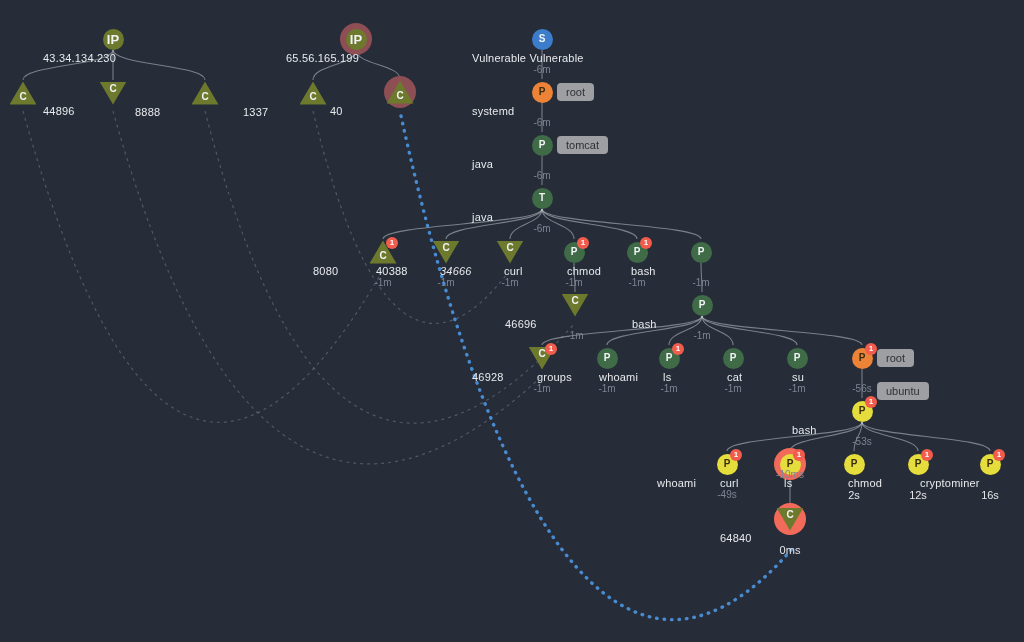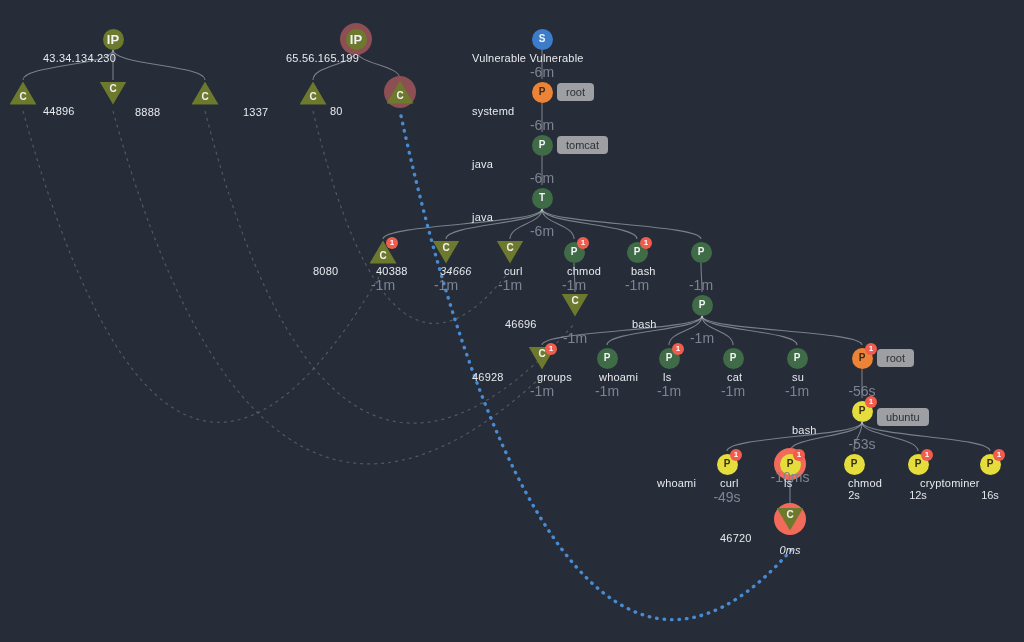--- a/index.html
+++ b/index.html
@@ -25,21 +25,21 @@
   .c-yellow{background:#e4dd3c;}
   .c-blue{background:#3c7dcb;}
   .letter{font-size:10px;font-weight:bold;color:#f2f3f5;line-height:1;}
   .letter.small{font-size:13px;}
   .c-orange .letter,.c-yellow .letter{color:#3a2d12;}
   .badge{position:absolute;width:12px;height:12px;border-radius:50%;background:#f25c4d;
          color:#fff;font-size:8px;font-weight:bold;display:flex;align-items:center;
          justify-content:center;line-height:1;}
   .nlabel{position:absolute;width:140px;text-align:left;font-size:11px;font-weight:500;
           color:#e8eaed;letter-spacing:0.2px;}
-  .ntime{position:absolute;width:140px;text-align:center;font-size:14px;color:#7e8492;}
+  .ntime{position:absolute;width:140px;text-align:center;font-size:10px;color:#7e8492;}
   .ntime.bright{font-size:11px;color:#e4e6e9;font-weight:500;}
   .pill{position:absolute;height:18px;line-height:18px;padding:0 9px;border-radius:4px;
         background:#9d9fa3;color:#2d3138;font-size:11px;white-space:nowrap;}
   path.solid{fill:none;stroke:rgba(206,211,218,0.5);stroke-width:1.1;}
   path.dashed{fill:none;stroke:rgba(152,160,173,0.38);stroke-width:1.2;stroke-dasharray:3 4;}
   path.blue-dotted{fill:none;stroke:#4a90d9;stroke-width:3.4;stroke-dasharray:0.5 7;
         stroke-linecap:round;opacity:0.95;}
 </style>
 </head>
 <body>
@@ -117,21 +117,21 @@
         <div class="shape tri tri-up c-olive" style="left: 299.5px; top: 81.5px;">
           <span class="letter">C</span>
         </div>
         <div class="nlabel" style="left: 243px; top: 106px;">1337</div>
       </div>
       <div class="node">
         <div class="halo maroon" style="left: 384px; top: 76px;"></div>
         <div class="shape tri tri-up c-olive" style="left: 386.5px; top: 80.5px;">
           <span class="letter">C</span>
         </div>
-        <div class="nlabel" style="left: 330px; top: 105px;">80</div>
+        <div class="nlabel" style="left: 330px; top: 105px;">40</div>
       </div>
       <div class="node">
         <div class="shape circle c-blue" style="left: 531.5px; top: 28.5px;">
           <span class="letter">S</span>
         </div>
         <div class="nlabel" style="left: 472px; top: 52px;">Vulnerable Vulnerable</div>
         <div class="ntime" style="left: 472px; top: 64px;">-6m</div>
       </div>
       <div class="node">
         <div class="shape circle c-orange" style="left: 531.5px; top: 81.5px;">
@@ -261,21 +261,21 @@
         <div class="ntime" style="left: 792px; top: 383px;">-56s</div>
         <div class="pill" style="left: 877px; top: 349px;">root</div>
       </div>
       <div class="node">
         <div class="shape circle c-yellow" style="left: 851.5px; top: 400.5px;">
           <span class="letter">P</span>
         </div>
         <div class="badge" style="left: 865px; top: 396px;">1</div>
         <div class="nlabel" style="left: 792px; top: 424px;">bash</div>
         <div class="ntime" style="left: 792px; top: 436px;">-53s</div>
-        <div class="pill" style="left: 877px; top: 408px;">ubuntu</div>
+        <div class="pill" style="left: 877px; top: 382px;">ubuntu</div>
       </div>
       <div class="node">
         <div class="shape circle c-yellow" style="left: 716.5px; top: 453.5px;">
           <span class="letter">P</span>
         </div>
         <div class="badge" style="left: 730px; top: 449px;">1</div>
         <div class="nlabel" style="left: 657px; top: 477px;">whoami</div>
         <div class="ntime" style="left: 657px; top: 489px;">-49s</div>
       </div>
       <div class="node">
@@ -308,17 +308,17 @@
         </div>
         <div class="badge" style="left: 993px; top: 449px;">1</div>
         <div class="nlabel" style="left: 920px; top: 477px;">cryptominer</div>
         <div class="ntime bright" style="left: 920px; top: 489px;">16s</div>
       </div>
       <div class="node">
         <div class="halo salmon" style="left: 774px; top: 503px;"></div>
         <div class="shape tri tri-down c-olive" style="left: 776.5px; top: 507.5px;">
           <span class="letter">C</span>
         </div>
-        <div class="nlabel" style="left: 720px; top: 532px;">46720</div>
-        <div class="ntime bright" style="left: 720px; top: 544px; font-style: italic;">0ms</div>
+        <div class="nlabel" style="left: 720px; top: 532px;">64840</div>
+        <div class="ntime bright" style="left: 720px; top: 544px;">0ms</div>
       </div>
     </div>
 </div>
 
 </body></html>

